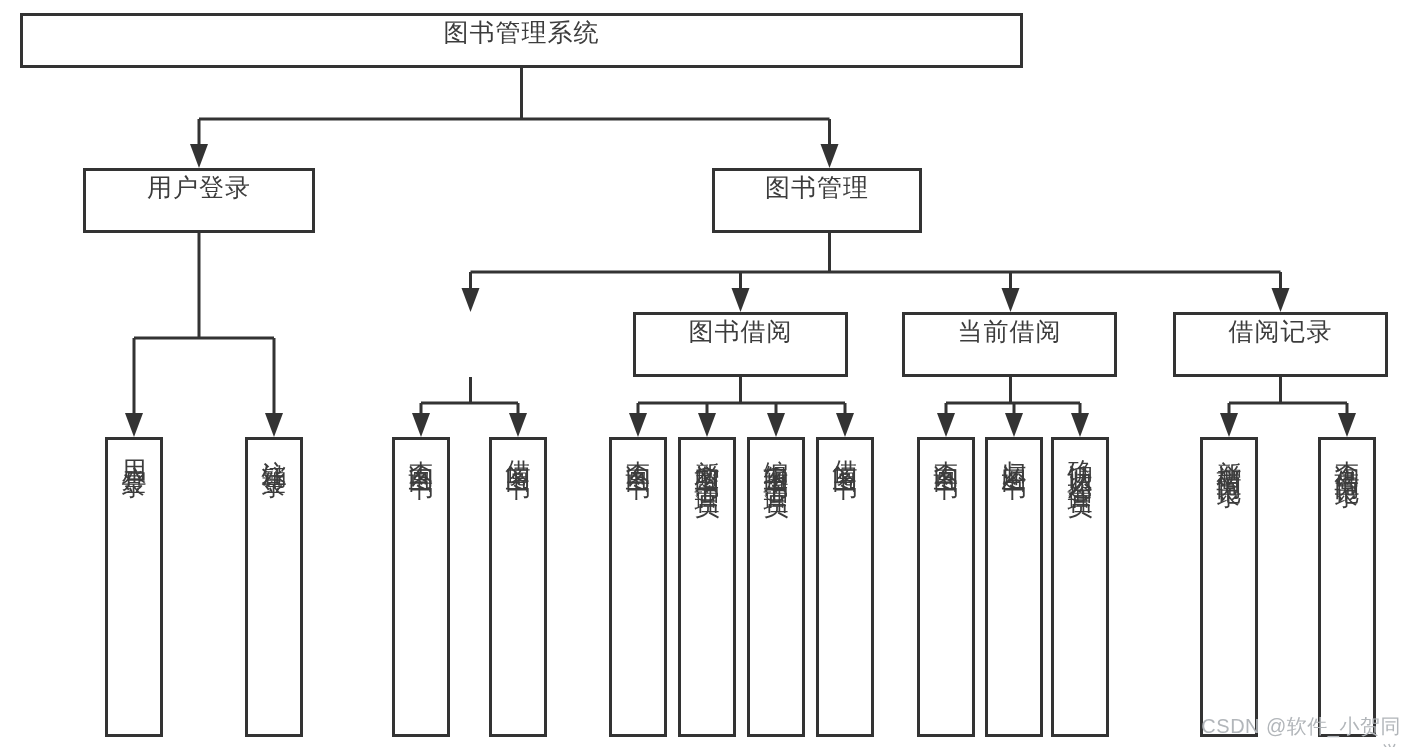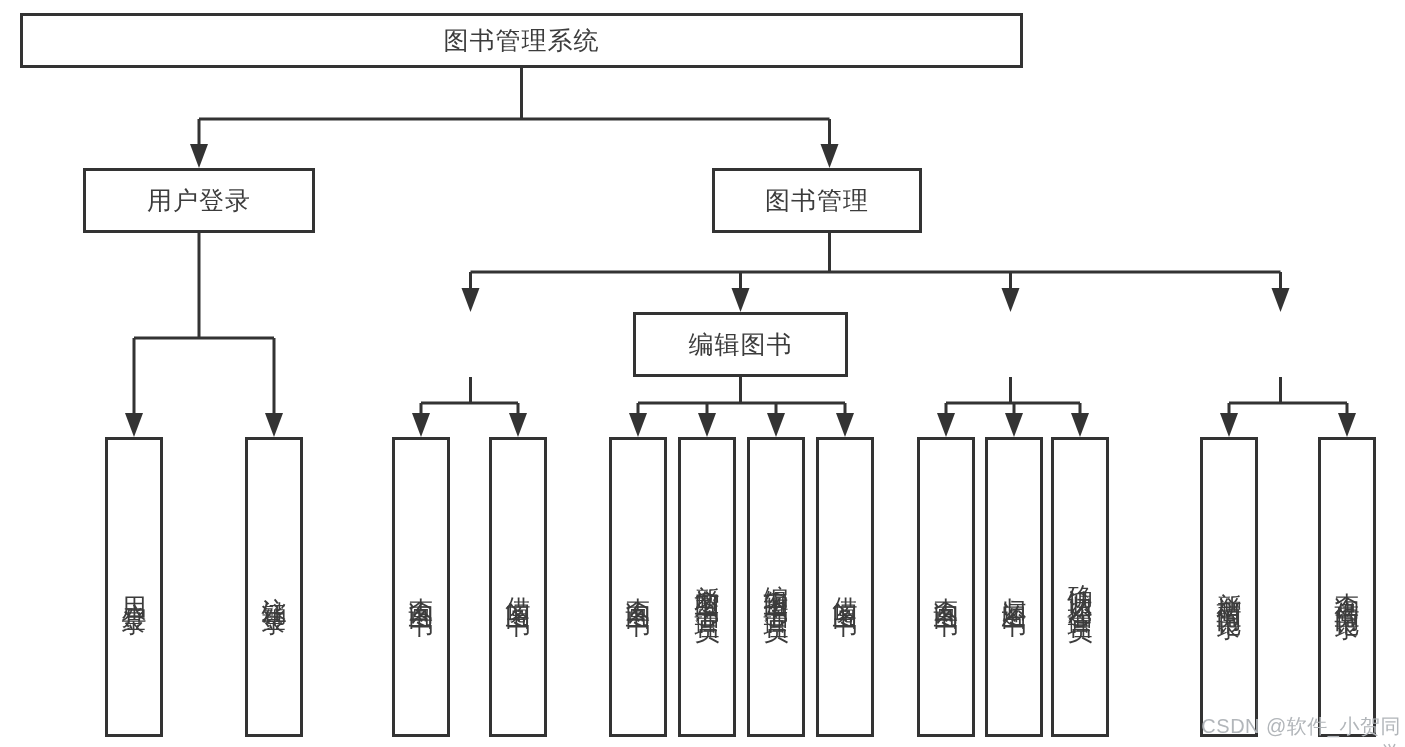--- a/index.html
+++ b/index.html
@@ -15,21 +15,20 @@
     position: absolute;
     left: 0; top: 0;
     width: 1405px; height: 747px;
   }
   .node {
     position: absolute;
     box-sizing: border-box;
     border: 3px solid #333333;
     background: #ffffff;
     display: flex;
-    align-items: center;
     justify-content: center;
     color: #3c3c3c;
     font-size: 25px;
     letter-spacing: 1px;
     white-space: nowrap;
     font-family: Liberation Serif, serif;
   }
   .leaf span {
     writing-mode: vertical-lr;
     text-orientation: mixed;
@@ -94,21 +93,27 @@
   </div>
 
   <div class="node" style="left:83px;top:168px;width:232px;height:65px">
     <span>用户登录</span>
   </div>
   <div class="node" style="left:712px;top:168px;width:210px;height:65px">
     <span>图书管理</span>
   </div>
 
   <div class="node" style="left:633px;top:312px;width:215px;height:65px">
-    <span>编辑图书</span>
+    <span>图书借阅</span>
+  </div>
+  <div class="node" style="left:902px;top:312px;width:215px;height:65px">
+    <span>当前借阅</span>
+  </div>
+  <div class="node" style="left:1173px;top:312px;width:215px;height:65px">
+    <span>借阅记录</span>
   </div>
 
   <div class="node leaf" style="left:105px;top:437px;width:58px;height:300px">
     <span>用户登录</span>
   </div>
   <div class="node leaf" style="left:245px;top:437px;width:58px;height:300px">
     <span>注销登录</span>
   </div>
 
   <div class="node leaf" style="left:392px;top:437px;width:58px;height:300px">

